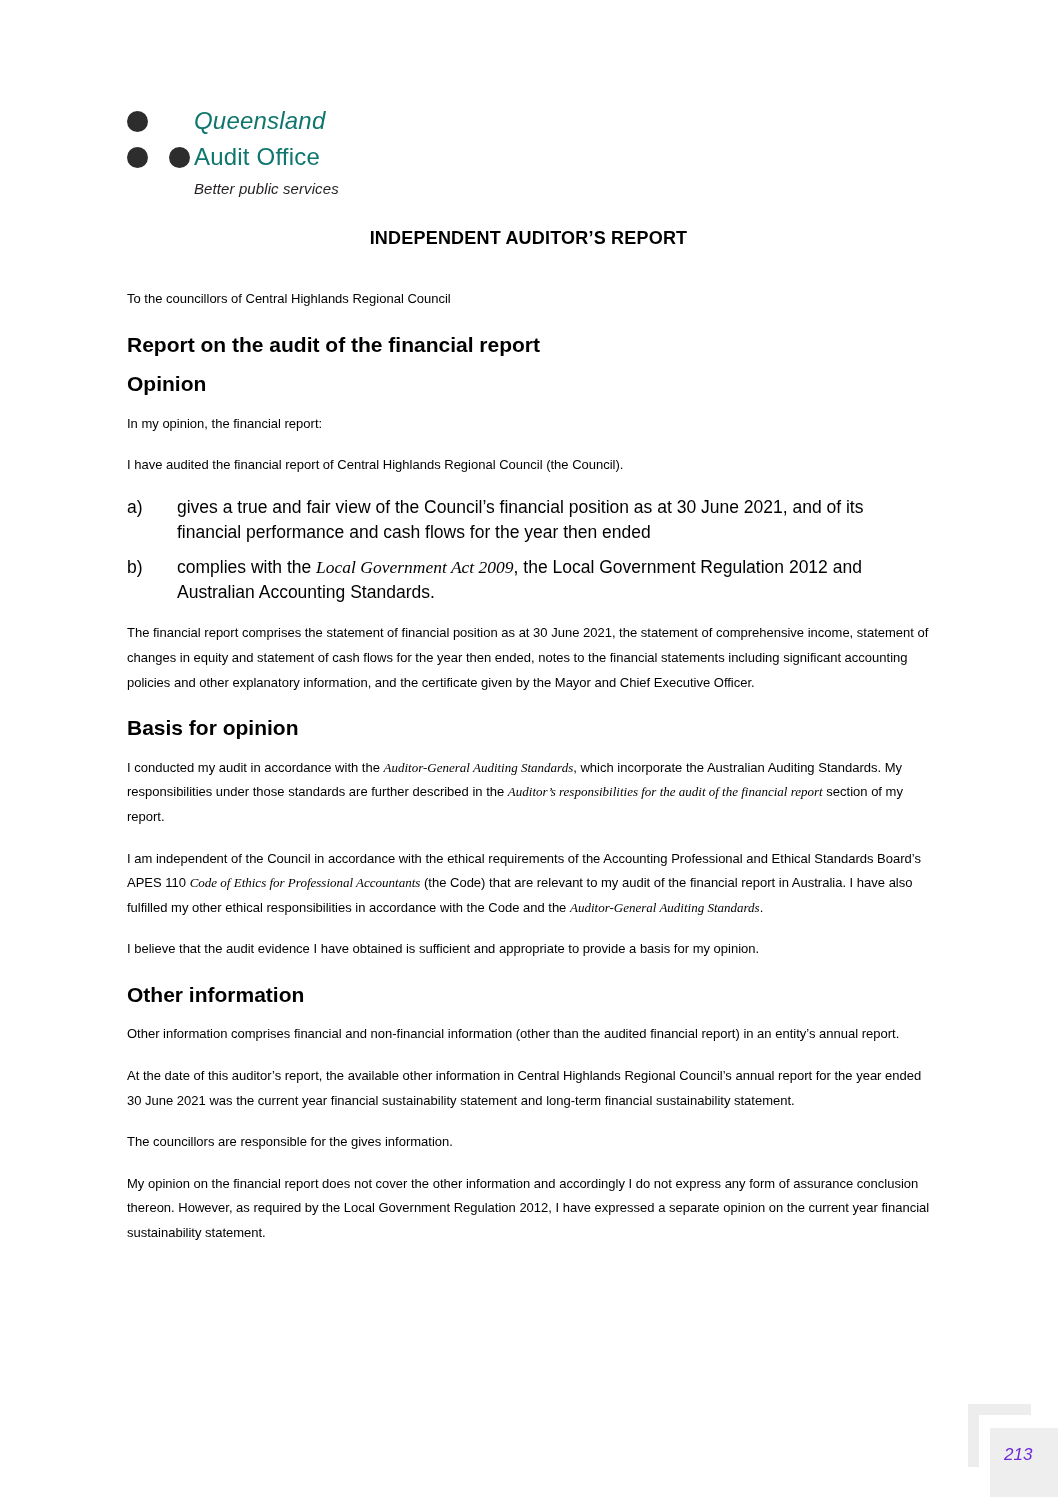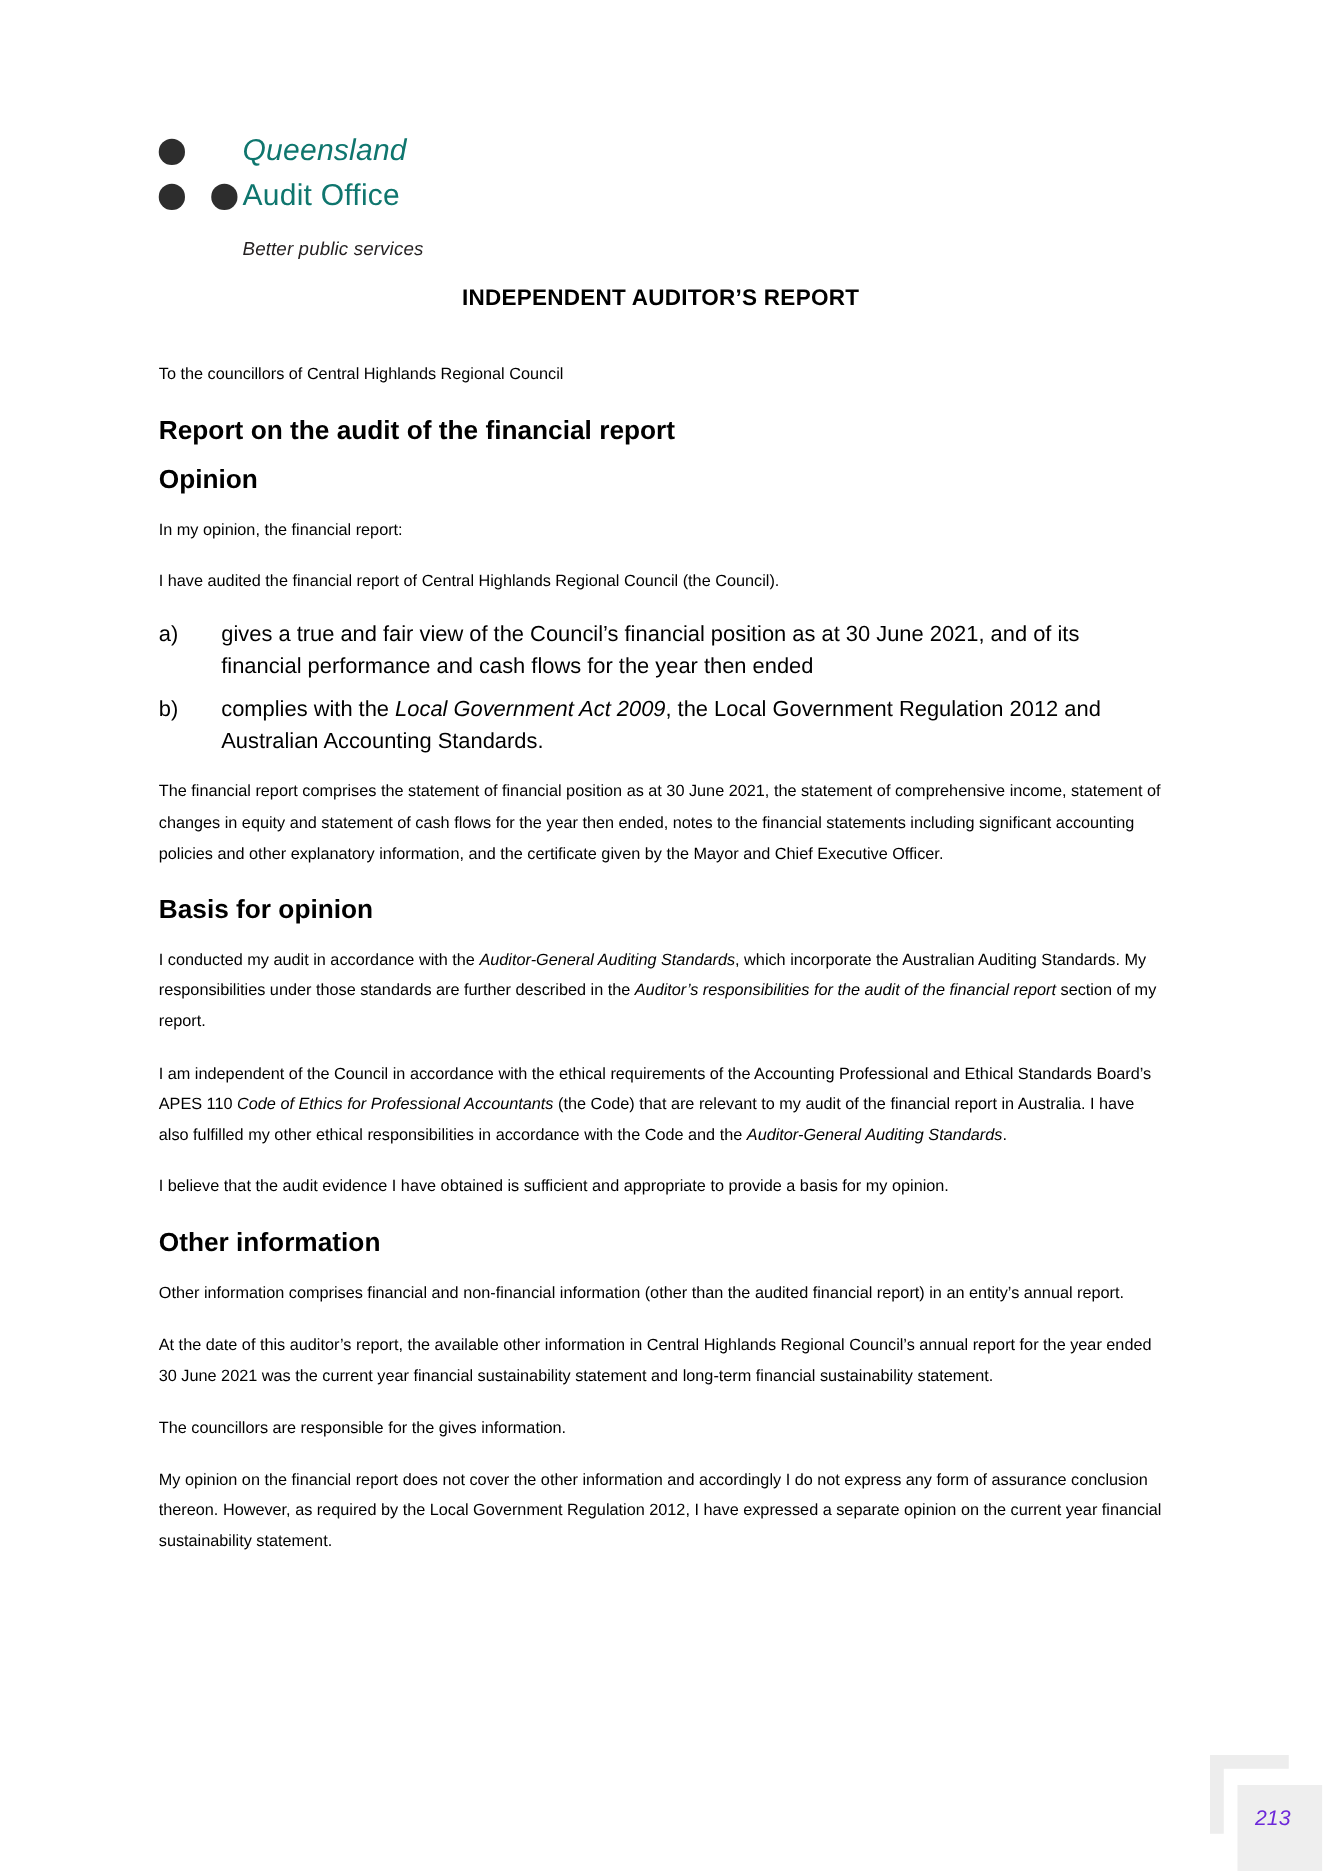--- a/index.html
+++ b/index.html
@@ -51,21 +51,21 @@
     font-size: 24px;
     line-height: 36px;
     color: #0f766e;
     letter-spacing: 0.2px;
     white-space: nowrap;
   }
   .logo-word.line1 { font-style: italic; }
   .logo-word.line2 { font-style: normal; }
   .logo-tagline {
     margin-left: 70px;
-    margin-top: 16px;
+    margin-top: 5px;
     font-size: 15px;
     font-style: italic;
     color: #231f20;
     letter-spacing: 0.1px;
   }
 
   
   .doc {
     position: absolute;
     left: 127px;
@@ -85,21 +85,21 @@
     margin: 0 0 17px 0;
     text-align: left;
   }
   h2.heading {
     font-size: 21px;
     font-weight: bold;
     line-height: 24.6px;
     margin: 0 0 15px 0;
   }
   h2.heading.spaced-top { margin-top: 21px; }
-  .ital { font-style: italic; }
+  .ital { font-style: italic; font-family: Liberation Serif, serif; }
 
   
   ol.alpha-list {
     list-style: none;
     margin: 0 0 17px 0;
     padding: 0;
   }
   ol.alpha-list li {
     position: relative;
     padding-left: 50px;

